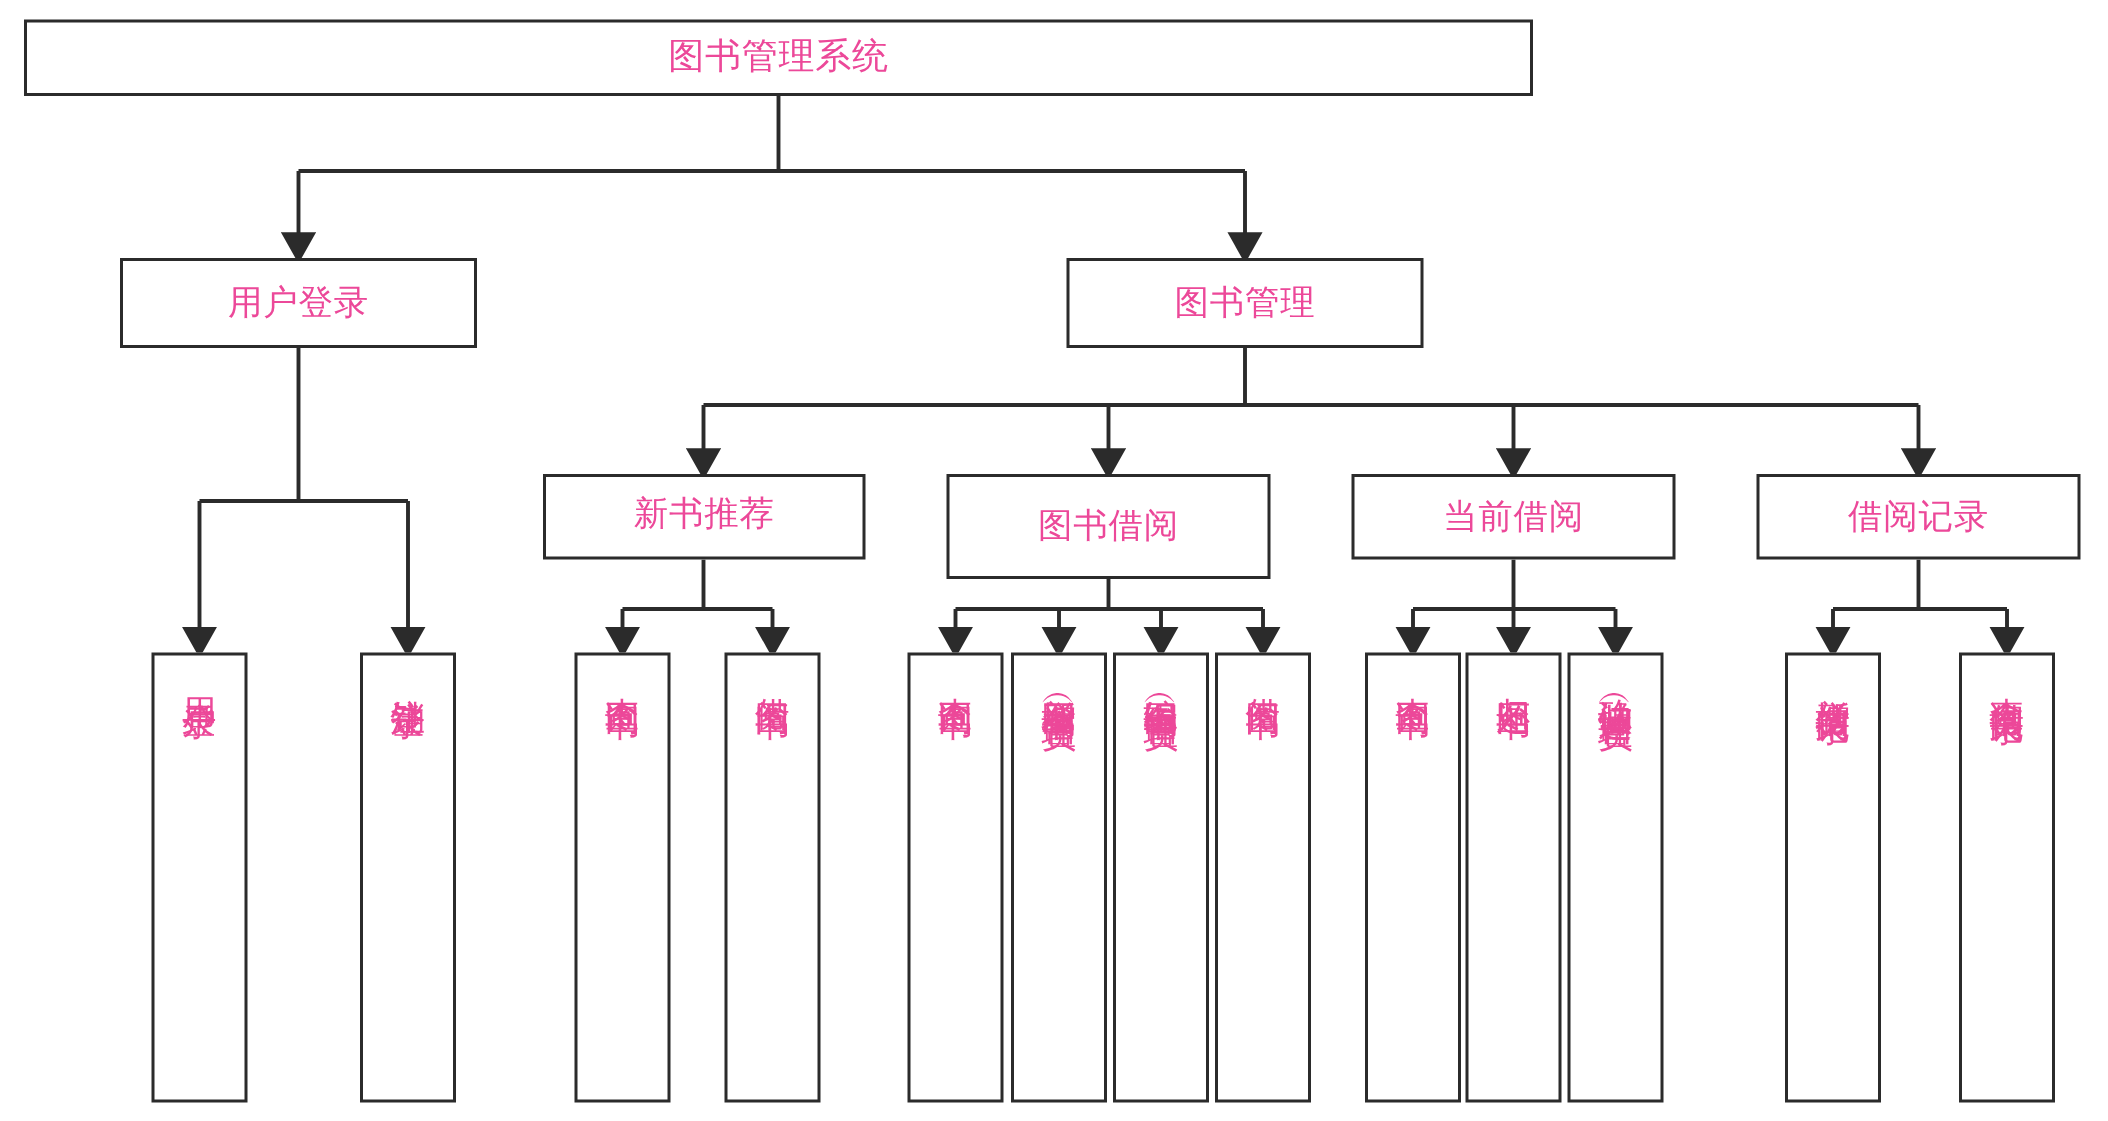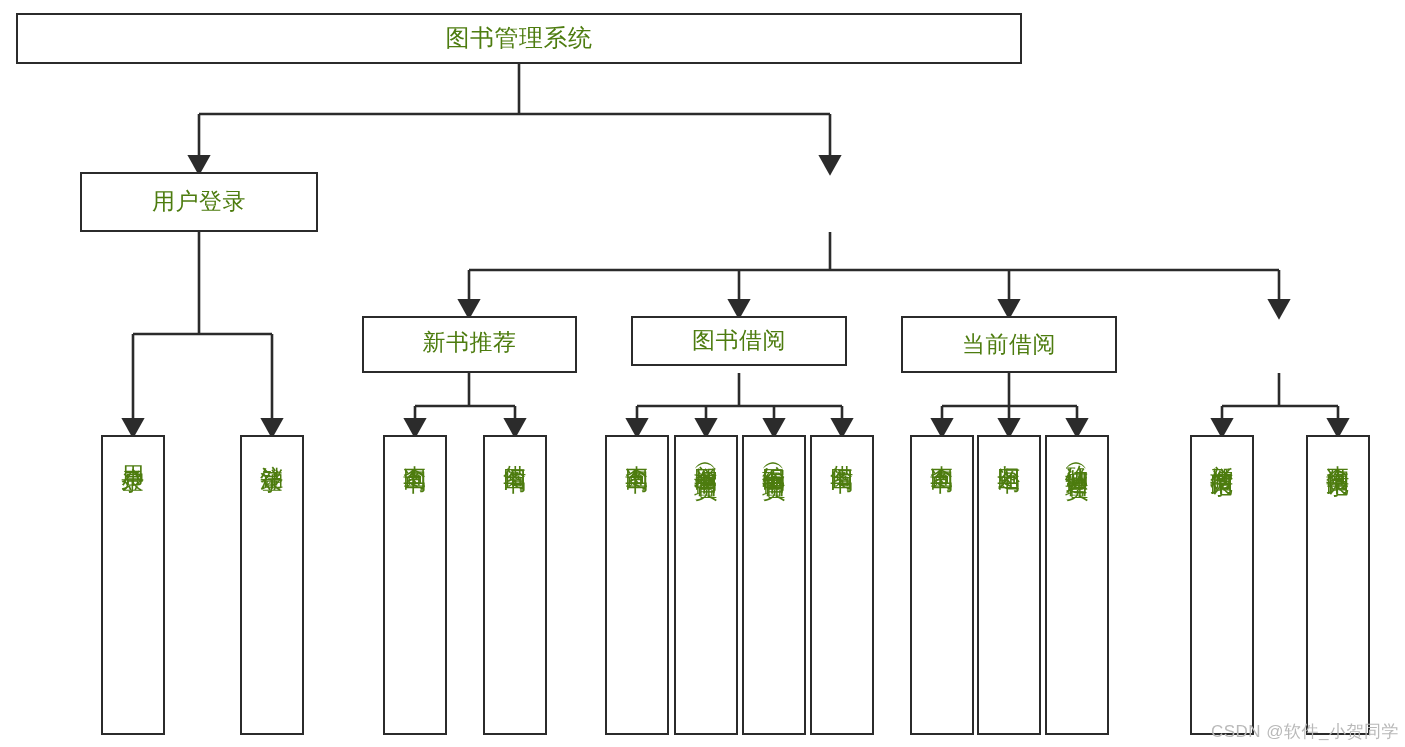--- a/index.html
+++ b/index.html
@@ -12,21 +12,21 @@
   #stage{position:relative;width:1405px;height:747px;}
   #wires{position:absolute;left:0;top:0;width:1405px;height:747px;}
   .node{
     position:absolute;
     box-sizing:border-box;
     background:#ffffff;
     border:2.5px solid #2b2b2b;
     display:flex;
     align-items:center;
     justify-content:center;
-    color:#4d7c0f;
+    color:#ec4899;
   }
   .node .lbl{
     display:block;
     text-align:center;
     letter-spacing:0.5px;
     line-height:1.12;
     font-weight:400;
   }
   .h-node .lbl{ font-size:23px; }
   .root.h-node .lbl{ font-size:24px; }
@@ -109,29 +109,35 @@
     </g>
   </svg>
 
   <div class="node h-node root" style="left:16px;top:13px;width:1006px;height:51px;">
     <span class="lbl">图书管理系统</span>
   </div>
 
   <div class="node h-node" style="left:80px;top:172px;width:238px;height:60px;">
     <span class="lbl">用户登录</span>
   </div>
+  <div class="node h-node" style="left:711px;top:172px;width:238px;height:60px;">
+    <span class="lbl">图书管理</span>
+  </div>
 
   <div class="node h-node" style="left:362px;top:316px;width:215px;height:57px;font-family:Liberation Mono, monospace;">
     <span class="lbl">新书推荐</span>
   </div>
-  <div class="node h-node" style="left:631px;top:316px;width:216px;height:50px;">
+  <div class="node h-node" style="left:631px;top:316px;width:216px;height:70px;">
     <span class="lbl">图书借阅</span>
   </div>
   <div class="node h-node" style="left:901px;top:316px;width:216px;height:57px;justify-content:center;">
     <span class="lbl">当前借阅</span>
+  </div>
+  <div class="node h-node" style="left:1171px;top:316px;width:216px;height:57px;">
+    <span class="lbl">借阅记录</span>
   </div>
 
   <div class="node v-node" style="left:101px;top:435px;width:64px;height:300px;">
     <span class="lbl">用户登录</span>
   </div>
   <div class="node v-node" style="left:240px;top:435px;width:64px;height:300px;">
     <span class="lbl">注销登录</span>
   </div>
 
   <div class="node v-node" style="left:383px;top:435px;width:64px;height:300px;">
@@ -164,15 +170,14 @@
     <span class="lbl">确认归还（管理员）</span>
   </div>
 
   <div class="node v-node" style="left:1190px;top:435px;width:64px;height:300px;">
     <span class="lbl">新增借阅记录</span>
   </div>
   <div class="node v-node" style="left:1306px;top:435px;width:64px;height:300px;">
     <span class="lbl">查询借阅记录</span>
   </div>
 
-  <div id="watermark">CSDN @软件_小贺同学</div>
 
 </div>
 
 </body></html>

